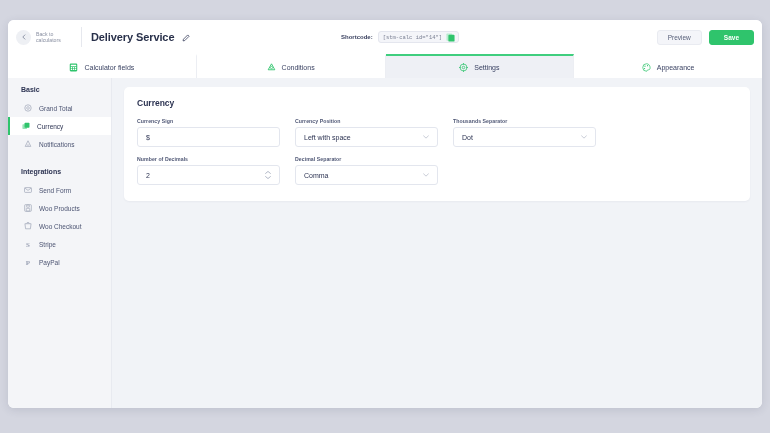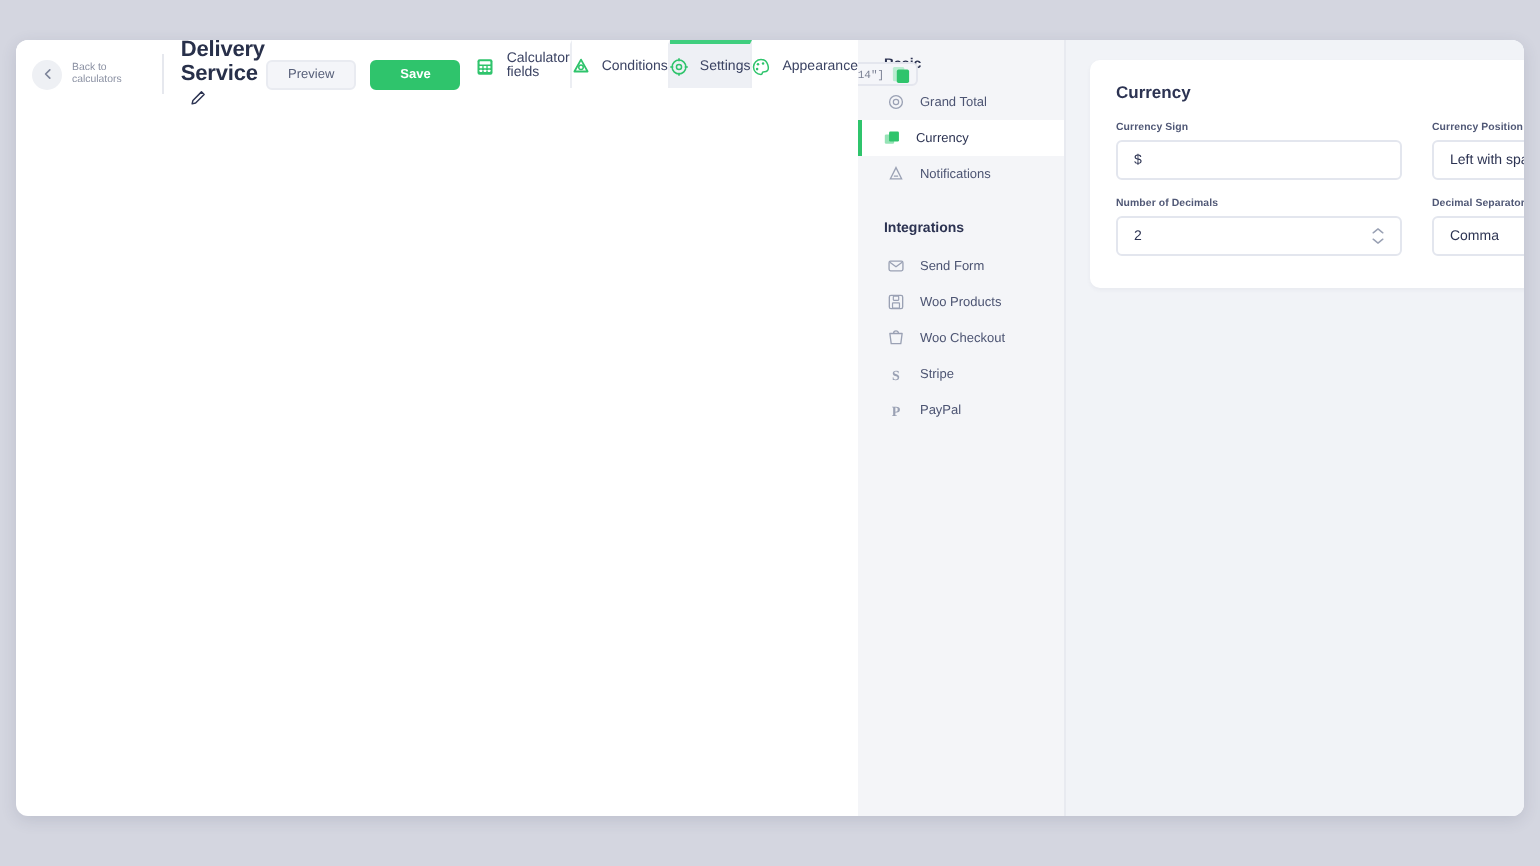--- a/index.html
+++ b/index.html
@@ -17,21 +17,21 @@
     position: absolute;
     left: 8px;
     top: 20px;
     width: 754px;
     height: 388px;
     background: #ffffff;
     border-radius: 6px;
     box-shadow: 0 2px 8px rgba(60,65,95,0.14);
     overflow: hidden;
     display: flex;
-    flex-direction: row;
+    flex-direction: column;
   }
 
   
   .header {
     height: 34px;
     flex: 0 0 34px;
     display: flex;
     align-items: center;
     background: #ffffff;
     padding: 0 8px 0 6px;

